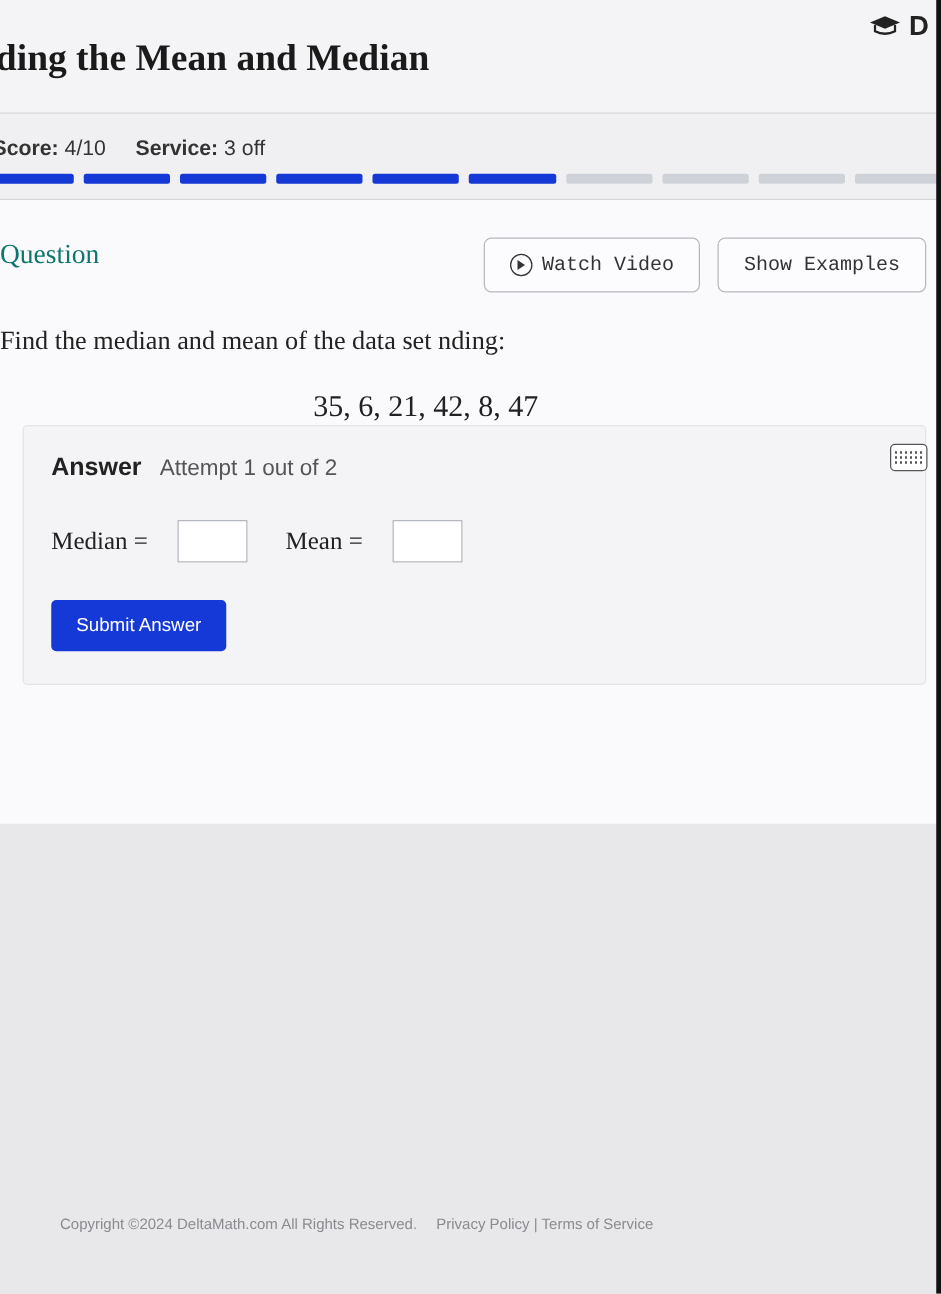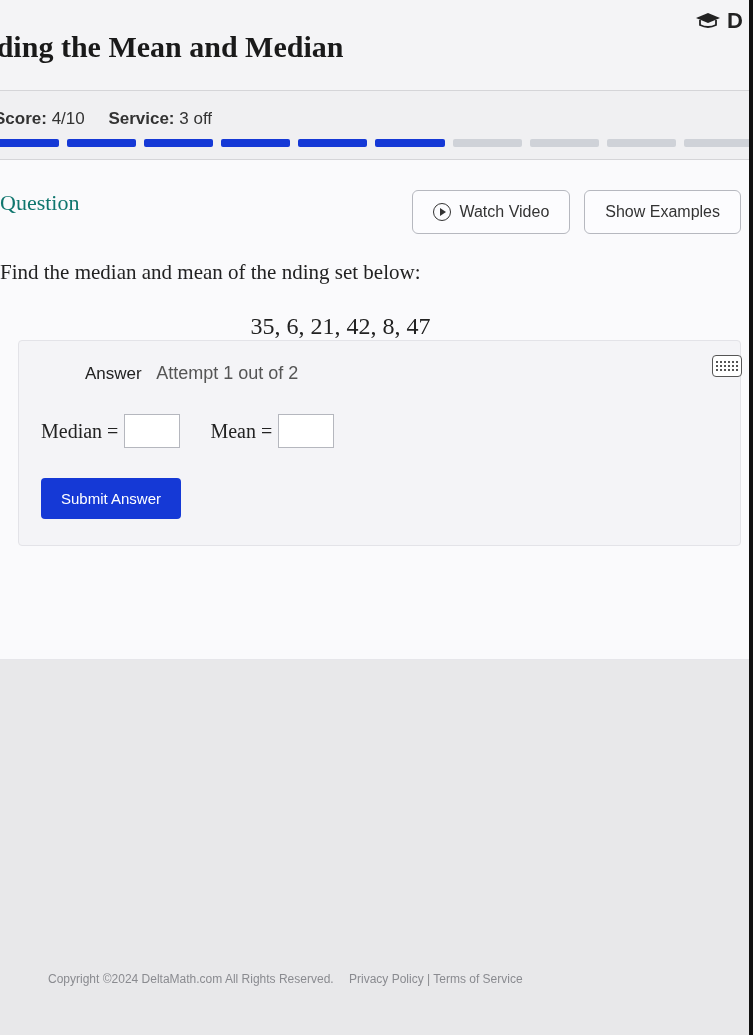--- a/index.html
+++ b/index.html
@@ -78,21 +78,21 @@
   .question-header h2 {
     font-size: 22px;
     font-weight: 400;
     color: #0f766e;
   }
   .header-buttons {
     display: flex;
     gap: 14px;
   }
   .btn-outline {
-    font-family: Liberation Sans, sans-serif;
+    font-family: Liberation Mono, monospace;
     font-size: 16px;
     background: #fcfcfe;
     border: 1px solid #b6b8bf;
     border-radius: 6px;
     padding: 12px 20px;
     color: #333;
     display: flex;
     align-items: center;
     gap: 8px;
     cursor: pointer;
@@ -128,31 +128,31 @@
     border: 1px solid #e3e3e8;
     border-radius: 4px;
     padding: 22px 22px 26px 22px;
     margin-left: 18px;
     position: relative;
   }
   .answer-head {
     font-family: -apple-system, Arial, sans-serif;
     margin-bottom: 30px;
   }
-  .answer-head .ans-label { font-weight: 400; font-size: 17px; margin-left: 44px; }
+  .answer-head .ans-label { font-weight: 700; font-size: 20px; }
   .answer-head .attempt { font-size: 18px; color: #555; margin-left: 10px; }
   .inputs-row {
     display: flex;
     gap: 30px;
     align-items: center;
     margin-bottom: 30px;
     font-family: 'Times New Roman', serif;
     font-size: 20px;
   }
-  .inp-group { display: flex; align-items: center; gap: 6px; }
+  .inp-group { display: flex; align-items: center; gap: 24px; }
   .ans-input {
     width: 56px; height: 34px;
     border: 1px solid #b5b7be;
     background: #fff;
     font-size: 18px;
     text-align: center;
   }
   .submit-btn {
     font-family: -apple-system, Arial, sans-serif;
     background: #1539d6;
@@ -243,21 +243,21 @@
       <button class="btn-outline">
         <span class="play-ic"></span>
         <span>Watch Video</span>
       </button>
       <button class="btn-outline">
         <span>Show Examples</span>
       </button>
     </div>
   </div>
 
-  <div class="prompt">Find the median and mean of the nding set below:</div>
+  <div class="prompt">Find the median and mean of the data set nding:</div>
   <div class="dataset">35, 6, 21, 42, 8, 47</div>
 
   <div class="answer-box">
     <div class="keyboard-btn">
       <span></span>
         <span></span>
         <span></span>
     </div>
     <div class="answer-head">
       <span class="ans-label">Answer</span>

